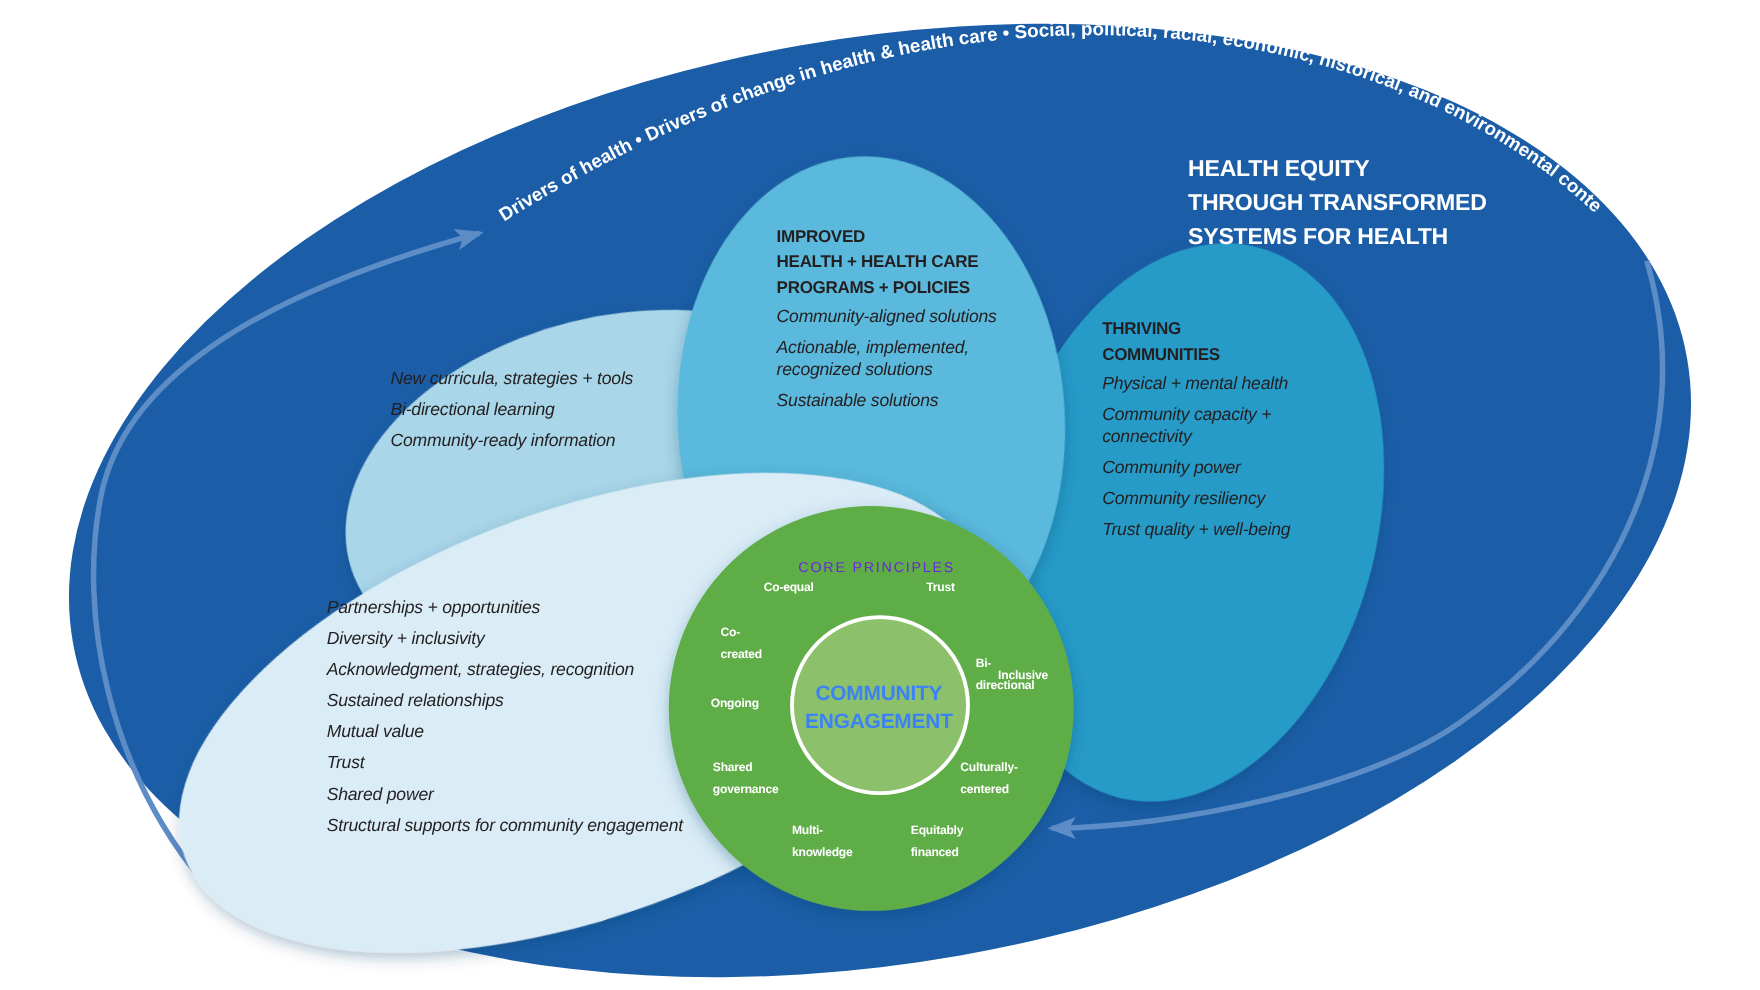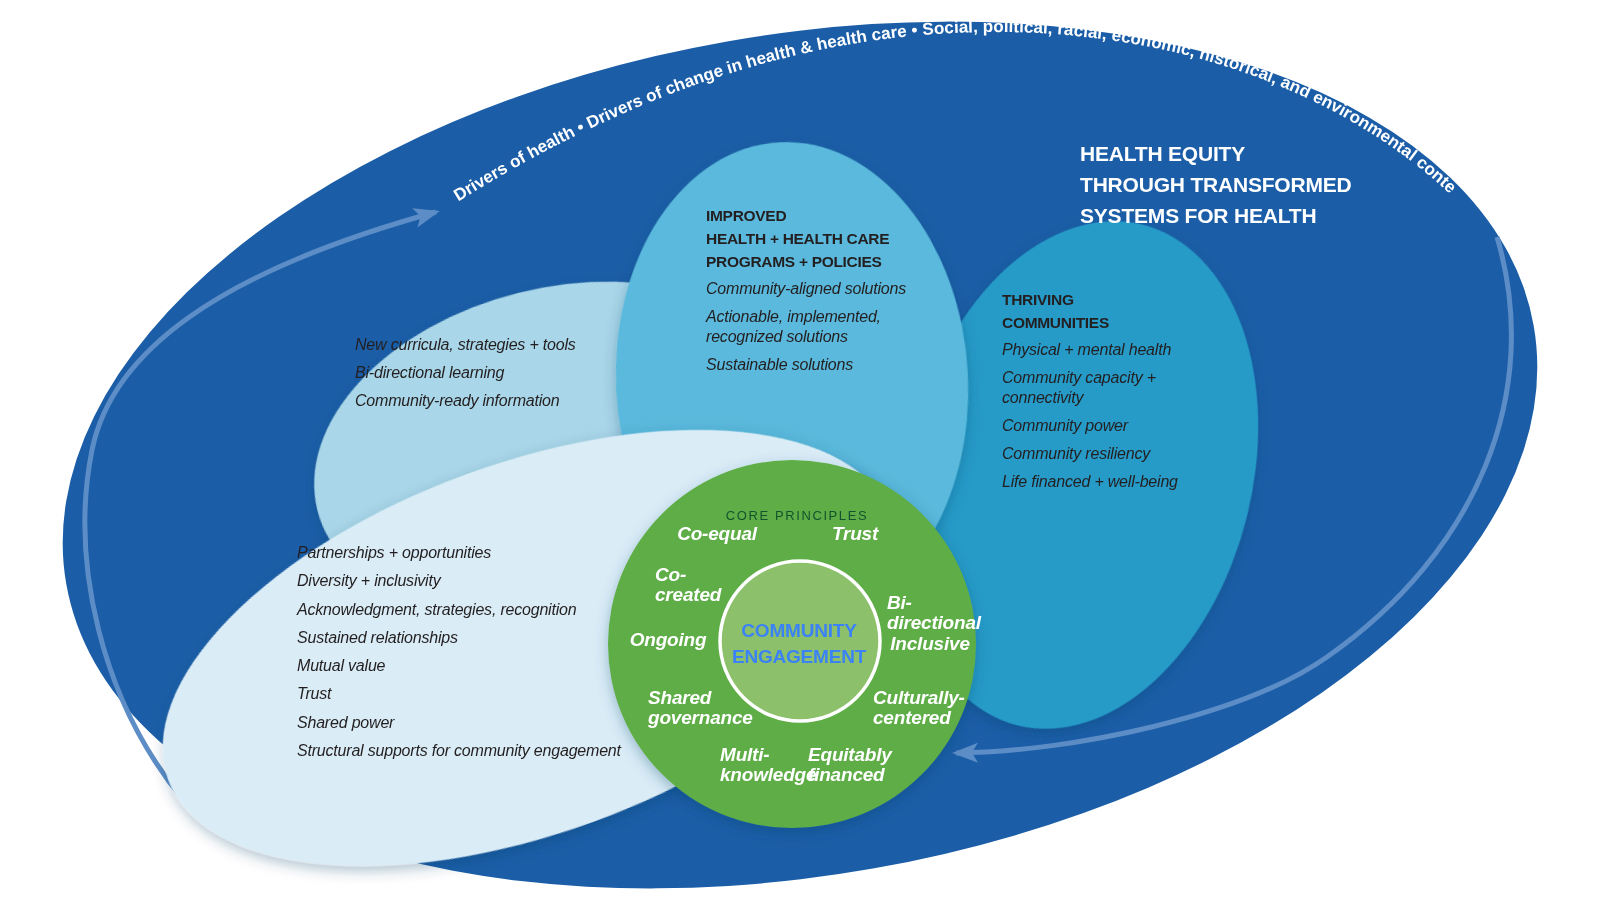--- a/index.html
+++ b/index.html
@@ -29,37 +29,37 @@
     white-space:pre-line;margin:0 0 8.5px 0;
   }
   .block-expanded{left:355px;top:335px;width:300px;}
   .block-improved{left:706px;top:204px;width:260px;}
   .block-thriving{left:1002px;top:288px;width:230px;}
   .block-strengthened{left:297px;top:543px;width:430px;}
   .block-strengthened .petal-item{margin-bottom:8.8px;}
 
   .core-label{
     left:797px;top:492px;transform:translateX(-50%);
-    color:#14532d;font-size:13px;letter-spacing:1.6px;font-weight:normal;
+    color:#6d28d9;font-size:13px;letter-spacing:1.6px;font-weight:normal;
   }
   .principle{
     position:absolute;color:#ffffff;font-weight:bold;
-    font-size:19px;line-height:20px;letter-spacing:-0.2px;white-space:pre-line;font-style:italic;
+    font-size:11px;line-height:20px;letter-spacing:-0.2px;white-space:pre-line;
   }
   .p-center{transform:translateX(-50%);text-align:center;}
   .pr-coequal{left:717px;top:524px;}
   .pr-trust{left:855px;top:524px;}
   .pr-cocreated{left:655px;top:565px;}
   .pr-bidirectional{left:887px;top:565px;margin-top:28px;}
   .pr-ongoing{left:668px;top:630px;}
-  .pr-inclusive{left:930px;top:634px;}
+  .pr-inclusive{left:930px;top:604px;}
   .pr-sharedgov{left:648px;top:688px;}
   .pr-culturally{left:873px;top:688px;}
   .pr-multiknow{left:720px;top:745px;}
-  .pr-equitably{left:808px;top:745px;}
+  .pr-equitably{left:828px;top:745px;}
 
   .ce-label{
     left:799px;top:602px;transform:translateX(-50%);text-align:center;
     color:#3b82f6;font-weight:bold;font-size:19px;line-height:26px;
     letter-spacing:-0.2px;white-space:pre-line;
   }
 </style>
 </head>
 <body>
 
@@ -115,21 +115,21 @@
   </div>
 
   <div class="petal-block block-thriving">
     <div class="petal-heading">THRIVING
 COMMUNITIES</div>
     <div class="petal-item">Physical + mental health</div>
     <div class="petal-item">Community capacity +
 connectivity</div>
     <div class="petal-item">Community power</div>
     <div class="petal-item">Community resiliency</div>
-    <div class="petal-item">Life financed + well-being</div>
+    <div class="petal-item">Trust quality + well-being</div>
   </div>
 
   <div class="petal-block block-strengthened">
     <div class="petal-item">Partnerships + opportunities</div>
     <div class="petal-item">Diversity + inclusivity</div>
     <div class="petal-item">Acknowledgment, strategies, recognition</div>
     <div class="petal-item">Sustained relationships</div>
     <div class="petal-item">Mutual value</div>
     <div class="petal-item">Trust</div>
     <div class="petal-item">Shared power</div>

